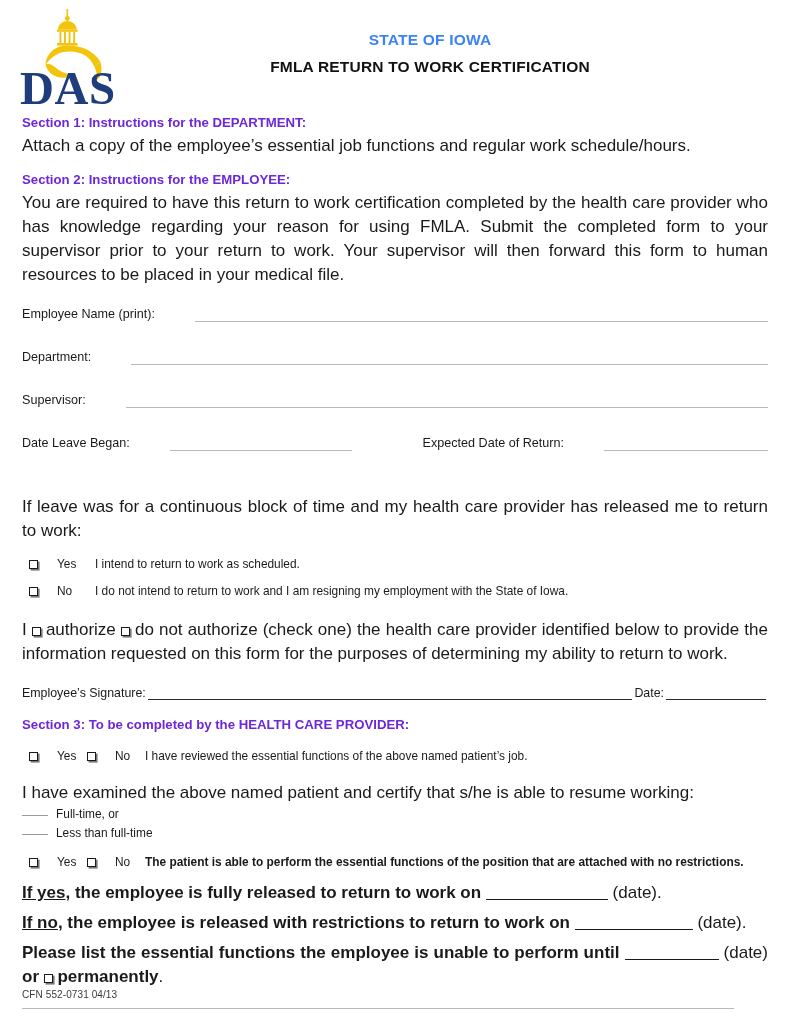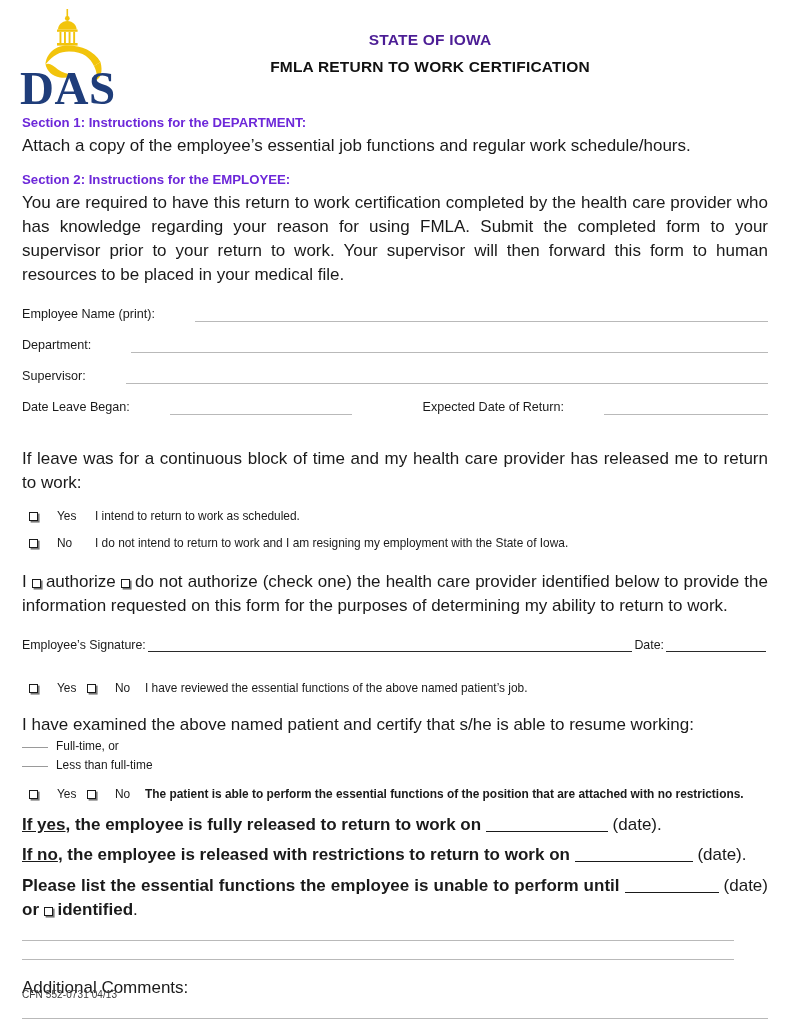--- a/index.html
+++ b/index.html
@@ -40,21 +40,21 @@
     left: 160px;
     top: 28px;
     width: 540px;
     text-align: center;
   }
   .title-line1 {
     font-size: 15.5px;
     font-weight: bold;
     letter-spacing: 0.2px;
     line-height: 1.5;
-    color: #4c1d95;
+    color: #3b82f6;
   }
   .title-line2 {
     font-size: 15.5px;
     font-weight: bold;
     letter-spacing: 0.2px;
     line-height: 1.5;
     color: #111;
     margin-top: 4px;
   }
 
@@ -87,21 +87,21 @@
   .gap-12 { height: 12px; }
   .gap-16 { height: 16px; }
   .gap-20 { height: 20px; }
   .gap-8  { height: 8px; }
   .gap-6  { height: 6px; }
 
   
   .field-row {
     display: flex;
     align-items: flex-end;
-    margin-bottom: 16px;
+    margin-bottom: 28px;
     gap: 32px;
   }
   .field-label {
     font-size: 12.6px;
     color: #1a1a1a;
     white-space: nowrap;
     line-height: 1.1;
   }
   .rule {
     border-bottom: 1.4px solid #b9b9b9;
@@ -310,20 +310,21 @@
     <div class="sig-row">
       <span class="sig-label">Employee’s Signature:</span>
       <span class="sig-rule"></span>
       <span class="sig-label">Date:</span>
       <span class="sig-rule short"></span>
     </div>
 
 
     <div class="gap-16"></div>
 
+    <div class="section-head">Section 3: To be completed by the HEALTH CARE PROVIDER:</div>
 
 
     <div class="gap-12"></div>
 
     <div class="cbx-row">
       <span class="cbx-cell"><span class="cbx"></span></span>
       <span class="cbx-yn2">Yes</span>
       <span class="cbx-cell"><span class="cbx"></span></span>
       <span class="cbx-yn2">No</span>
       <span class="cbx-text">I have reviewed the essential functions of the above named patient’s job.</span>
@@ -347,21 +348,21 @@
     </div>
 
     <p class="body-text b"><span class="u">If yes</span><span>, the employee is fully released to return to work on</span> <span class="blank blank-lg"></span> <span class="reg">(date).</span></p>
 
     <div class="gap-6"></div>
 
     <p class="body-text b"><span class="u">If no</span><span>, the employee is released with restrictions to return to work on</span> <span class="blank blank-md"></span> <span class="reg">(date).</span></p>
 
     <div class="gap-6"></div>
 
-    <p class="body-text b"><span>Please list the essential functions the employee is unable to perform until</span> <span class="blank blank-sm"></span> <span class="reg">(date)</span> <span>or</span> <span class="cbx"></span> <span>identified</span><span class="reg">.</span></p>
+    <p class="body-text b"><span>Please list the essential functions the employee is unable to perform until</span> <span class="blank blank-sm"></span> <span class="reg">(date)</span> <span>or</span> <span class="cbx"></span> <span>permanently</span><span class="reg">.</span></p>
 
     <div class="long-rule w-short"></div>
     <div class="long-rule w-short"></div>
 
     <div class="gap-16"></div>
 
     <p class="body-text">Additional Comments:</p>
 
     <div class="long-rule w-full"></div>
     <div class="long-rule w-full"></div>

